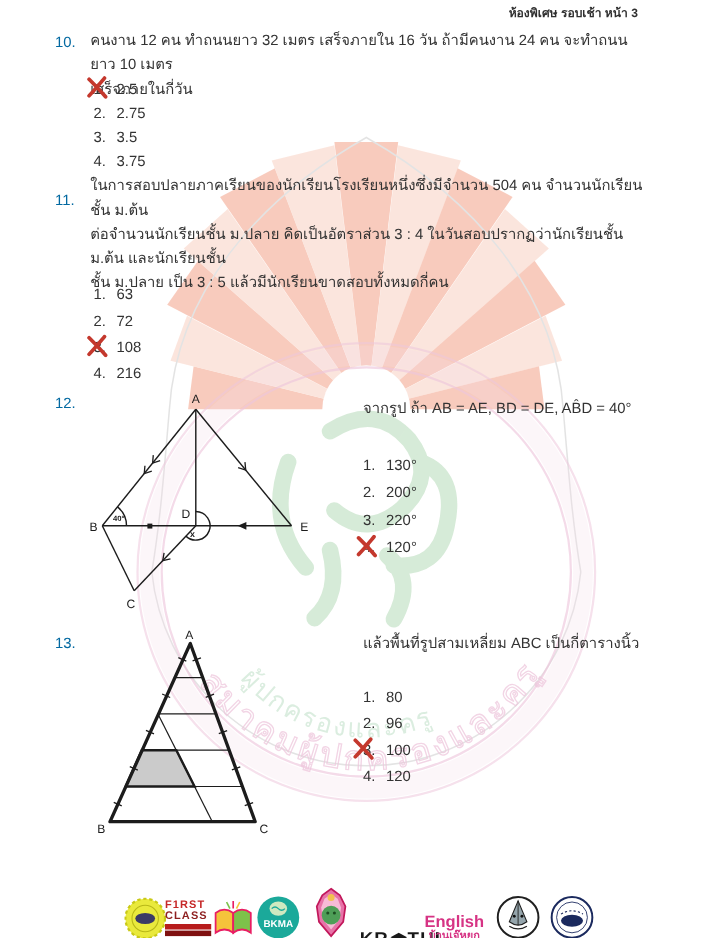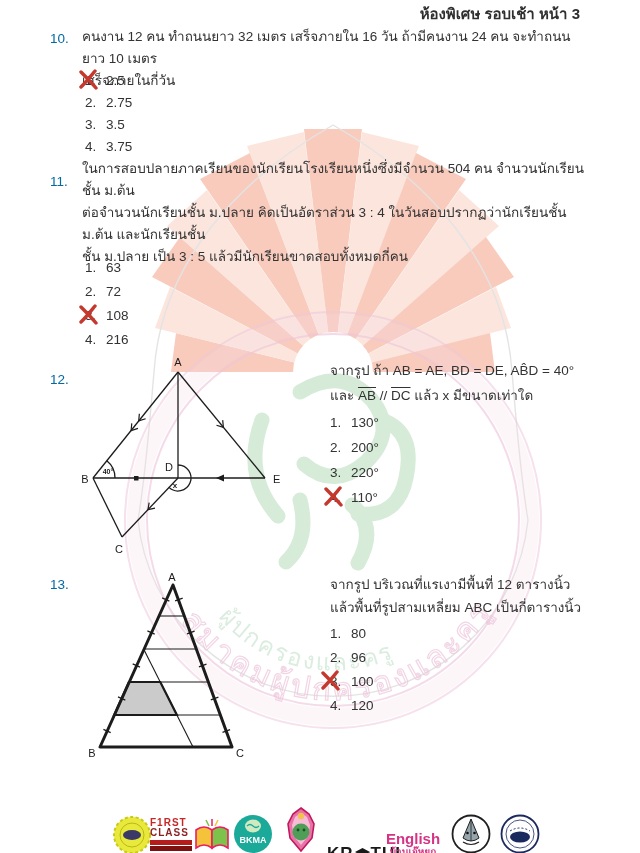--- a/index.html
+++ b/index.html
@@ -1,19 +1,19 @@
 <!DOCTYPE html>
 <html><head>
 <meta charset="utf-8">
 <style>
   html,body{margin:0;padding:0;background:#fff;}
   .page{position:relative;width:640px;height:853px;background:#ffffff;overflow:hidden;
         font-family:"Liberation Sans",sans-serif;color:#3b3b3b;}
   .wm{position:absolute;left:0;top:0;pointer-events:none;}
-  .hdr{position:absolute;top:2px;right:60px;font-size:15px;font-weight:bold;color:#2f2f2f;}
+  .hdr{position:absolute;top:2px;right:60px;font-size:11px;font-weight:bold;color:#2f2f2f;}
   .qnum{position:absolute;font-size:13.5px;color:#0369a1;}
   .qtext{position:absolute;font-size:13.5px;line-height:22px;color:#333;}
   .choices{position:absolute;font-size:13.5px;color:#333;}
   .choice{position:relative;display:flex;align-items:center;height:16px;}
   .sp7{margin-bottom:6px;} .sp9{margin-bottom:9px;} .sp8{margin-bottom:8px;}
   .cnum{width:21px;flex:none;}
   .cross{position:absolute;left:-7px;top:-3px;width:21px;height:21px;}
   .cross svg{display:block;}
   .ovl{text-decoration:overline;}
   .dia{position:absolute;}
@@ -127,21 +127,21 @@
       </span>
       <span class="cnum">3.</span>
       <span>108</span>
     </div>
     <div class="choice">
       <span class="cnum">4.</span>
       <span>216</span>
     </div>
   </div>
 
-  <div class="qnum" style="left:50px;top:372px;">12.</div>
+  <div class="qnum" style="left:50px;top:359px;">12.</div>
 
   <svg class="dia" style="left:78px;top:352px;" width="208" height="210" viewBox="0 0 208 210">
     <g stroke="#1c1c1c" stroke-width="1.3" fill="none">
       <line x1="15" y1="126" x2="187" y2="126"></line>
       <line x1="100" y1="20" x2="15" y2="126"></line>
       <line x1="100" y1="20" x2="187" y2="126"></line>
       <line x1="100" y1="20" x2="100" y2="126"></line>
       <line x1="15" y1="126" x2="44" y2="185"></line>
       <line x1="44" y1="185" x2="100" y2="126"></line>
       <path d="M 28.8 108.8 A 22 22 0 0 1 37 126"></path>
@@ -169,21 +169,20 @@
       <text x="41" y="201" text-anchor="middle">C</text>
       <text x="91" y="119" text-anchor="middle">D</text>
       <text x="195" y="131">E</text>
     </g>
     <text x="30" y="122" text-anchor="middle" font-size="7" font-weight="bold" fill="#1c1c1c">40°</text>
     <text x="97" y="136" text-anchor="middle" font-size="8" font-weight="bold" fill="#1c1c1c">x</text>
   </svg>
 
   <div class="qtext" style="left:330px;top:358px;width:285px;line-height:25px;">
     <div>จากรูป ถ้า AB = AE, BD = DE, AB̂D = 40°</div>
-    <div><span>และ </span><span class="ovl">AB</span><span> // </span><span class="ovl">DC</span><span> แล้ว x มีขนาดเท่าใด</span></div>
   </div>
   <div class="choices" style="left:330px;top:414px;">
     <div class="choice sp9">
       <span class="cnum">1.</span>
       <span>130°</span>
     </div>
     <div class="choice sp9">
       <span class="cnum">2.</span>
       <span>200°</span>
     </div>
@@ -191,21 +190,21 @@
       <span class="cnum">3.</span>
       <span>220°</span>
     </div>
     <div class="choice">
       <span class="cross">
         <svg width="21" height="21" viewBox="0 0 21 21">
             <path d="M3,3 C8,8 13,13 18,19 M17,2 C12,8 8,13 3,18" stroke="#C4382D" stroke-width="3.4" fill="none" stroke-linecap="round"></path>
           </svg>
       </span>
       <span class="cnum">4.</span>
-      <span>110°</span>
+      <span>120°</span>
     </div>
   </div>
 
   <div class="qnum" style="left:50px;top:577px;">13.</div>
 
   <svg class="dia" style="left:85px;top:571px;" width="165" height="190" viewBox="0 0 165 190">
     <polygon points="43.9,111 75.3,111 91.9,144 29.3,144" fill="#CBCBCB" stroke="#1c1c1c" stroke-width="2.2"></polygon>
     <g stroke="#1c1c1c" stroke-width="1.1" fill="none">
       <line x1="73.3" y1="45" x2="99.9" y2="45"></line>
       <line x1="58.6" y1="78" x2="111.8" y2="78"></line>
@@ -229,21 +228,20 @@
       <line x1="137.5" y1="161.4" x2="145.1" y2="158.6"></line>
     </g>
     <g font-family="Liberation Sans, sans-serif" font-size="11" fill="#1c1c1c">
       <text x="87" y="10" text-anchor="middle">A</text>
       <text x="7" y="186" text-anchor="middle">B</text>
       <text x="155" y="186" text-anchor="middle">C</text>
     </g>
   </svg>
 
   <div class="qtext" style="left:330px;top:573px;width:290px;line-height:23px;">
-    <div>จากรูป บริเวณที่แรเงามีพื้นที่ 12 ตารางนิ้ว</div>
     <div>แล้วพื้นที่รูปสามเหลี่ยม ABC เป็นกี่ตารางนิ้ว</div>
   </div>
   <div class="choices" style="left:330px;top:625px;">
     <div class="choice sp8">
       <span class="cnum">1.</span>
       <span>80</span>
     </div>
     <div class="choice sp8">
       <span class="cnum">2.</span>
       <span>96</span>

